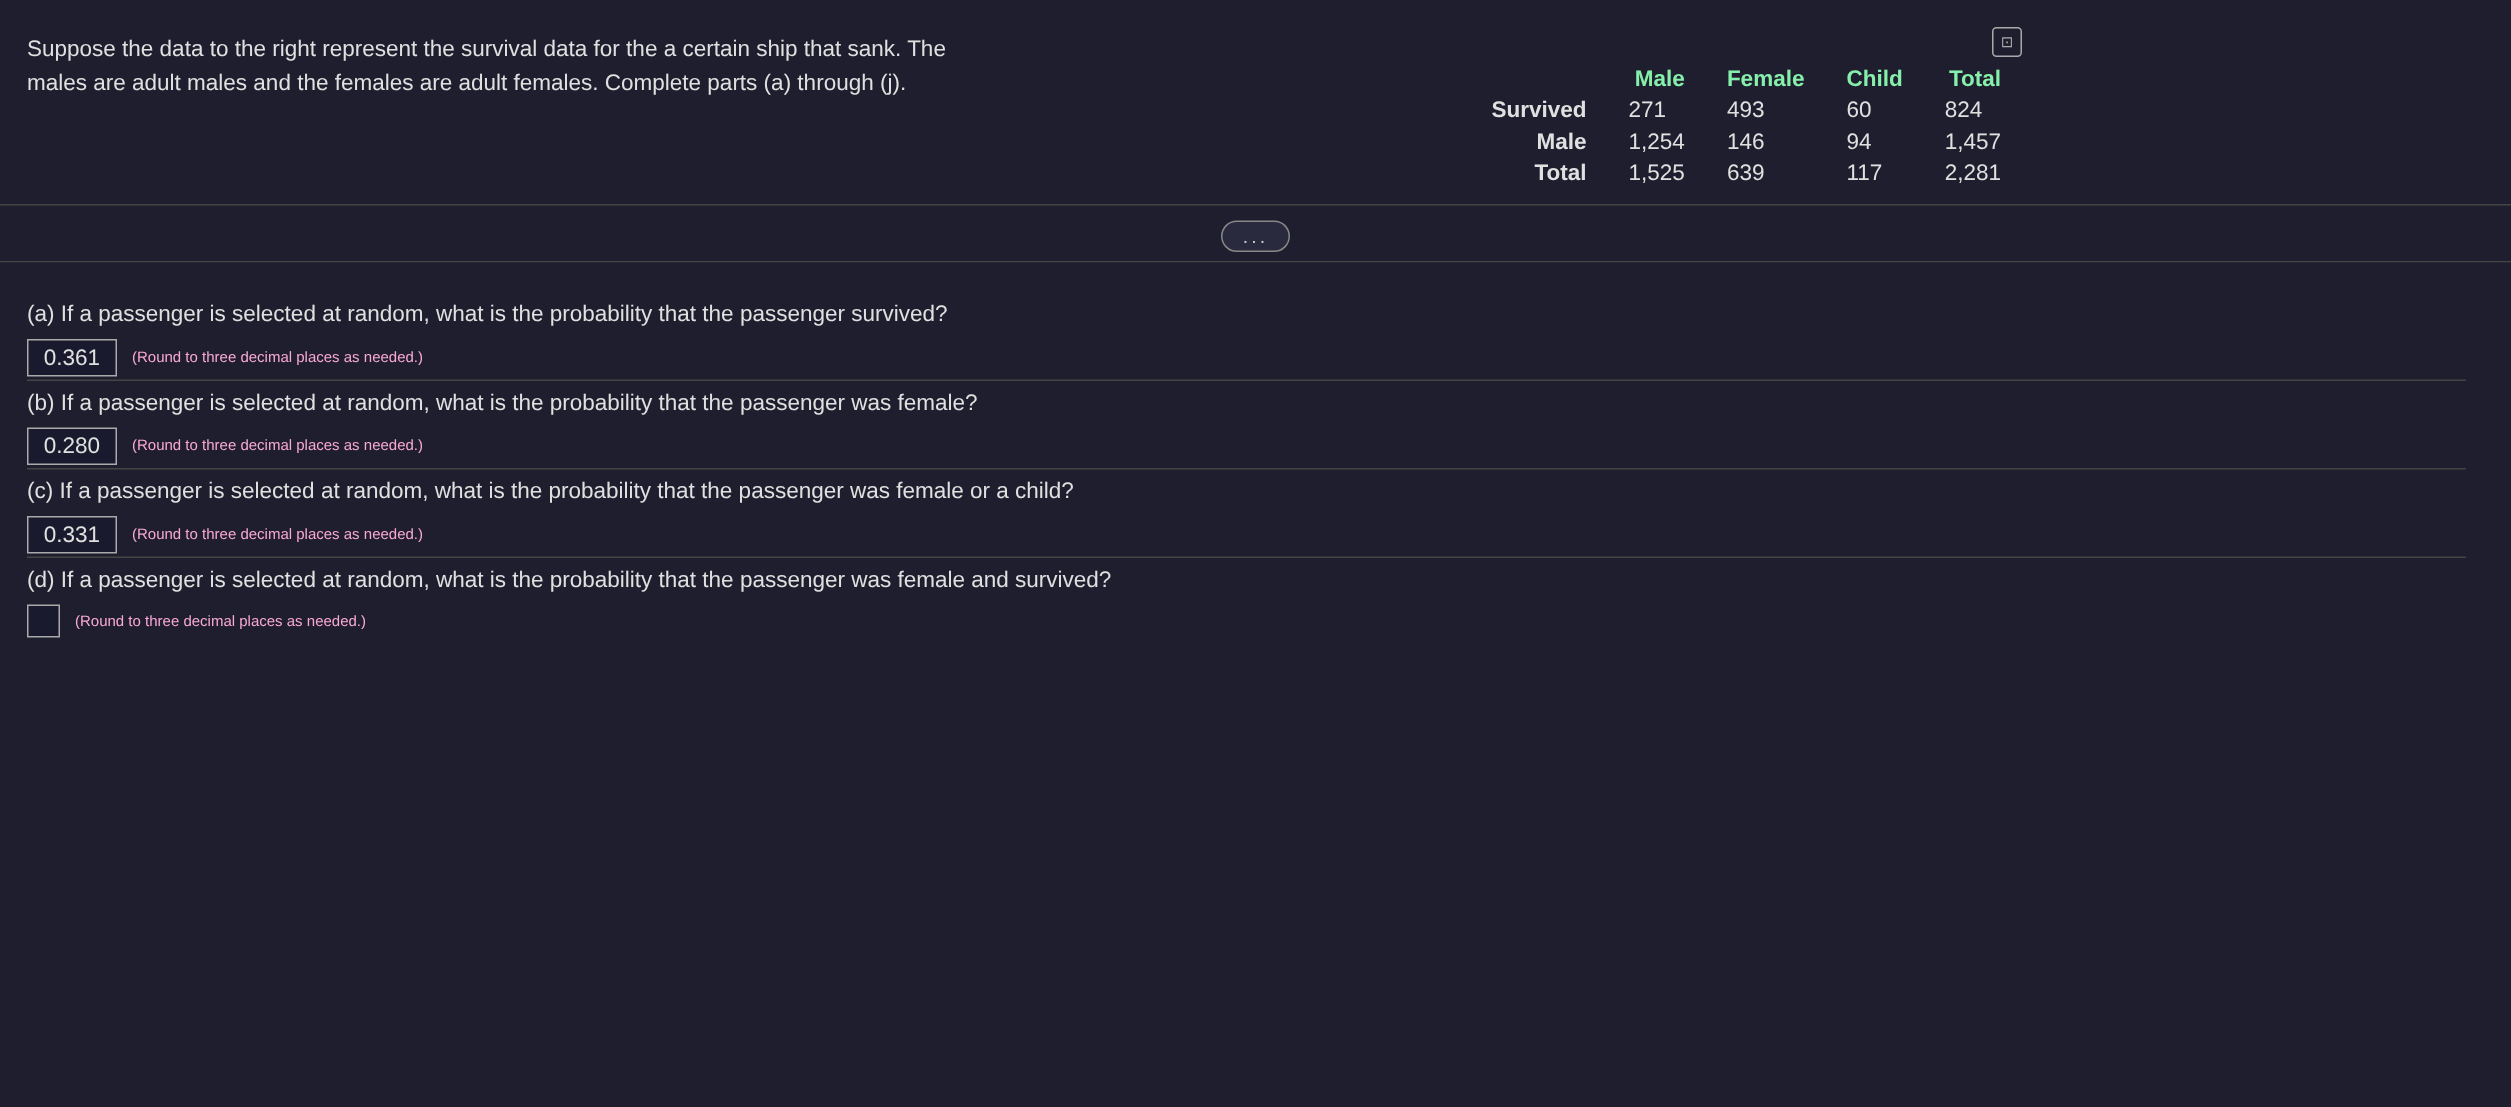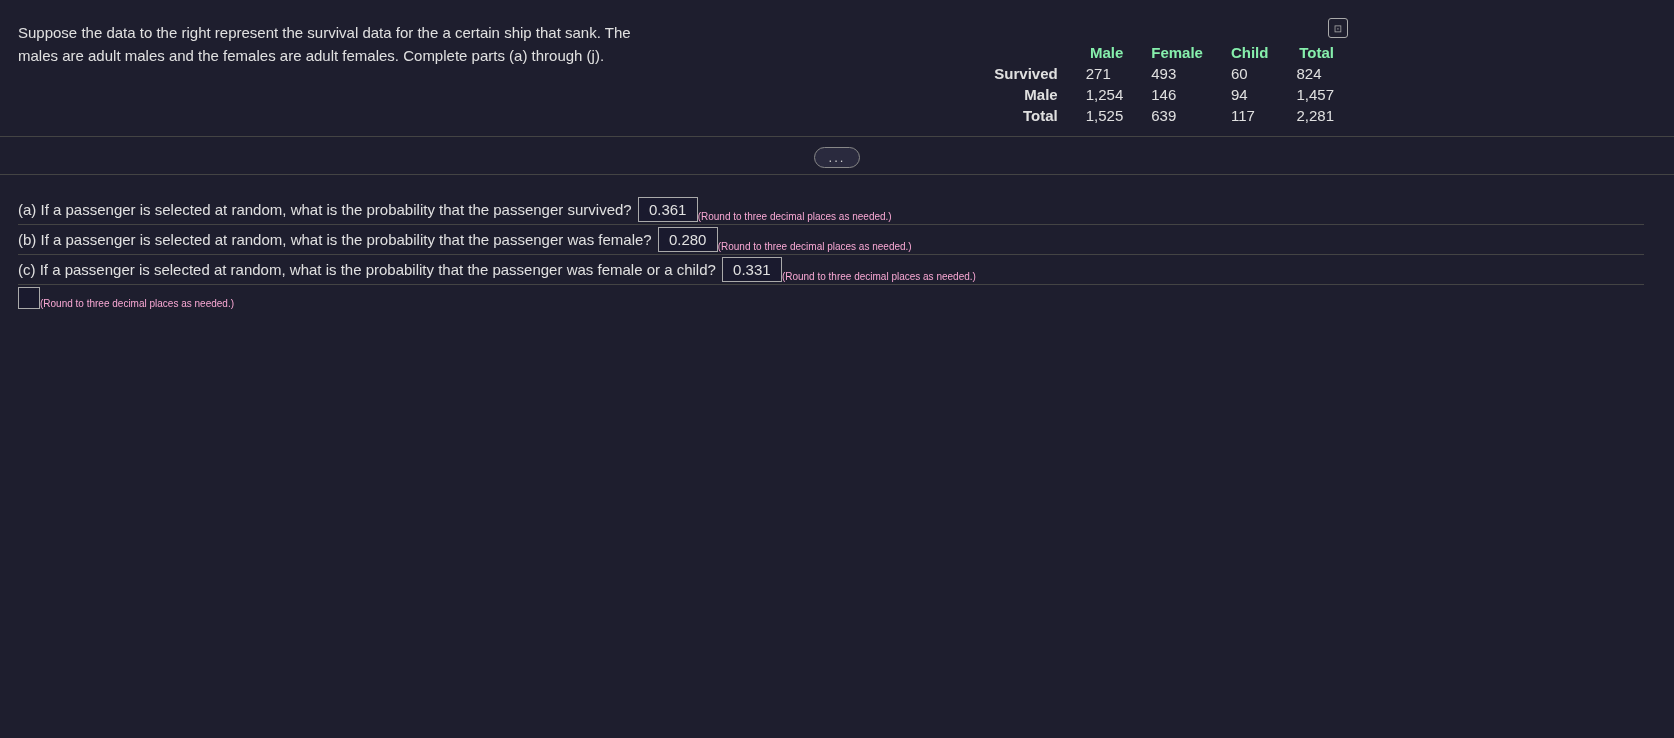--- a/index.html
+++ b/index.html
@@ -124,34 +124,35 @@
     .questions-section {
       padding: 22px 30px 20px 18px;
       display: flex;
       flex-direction: column;
       gap: 10px;
       background: #1e1e2e;
     }
 
     .question-block {
       display: flex;
+      flex-direction: column;
+      gap: 6px;
+    }
+
+    .question-text {
+      font-size: 15px;
+      color: #e0e0e0;
+      padding: 4px 0 2px 0;
+    }
+
+    .answer-row {
+      display: flex;
       flex-direction: row;
-      gap: 6px;
-    }
-
-    .question-text {
-      font-size: 15px;
-      color: #e0e0e0;
-      padding: 4px 0 2px 0;
-    }
-
-    .answer-row {
-      display: flex;
-      flex-direction: row;
-      align-items: flex-end;
+      align-items: center;
+      gap: 10px;
     }
 
     .answer-box {
       border: 1.5px solid #aaa;
       background: #1a1a2e;
       padding: 3px 10px;
       font-size: 15px;
       color: #e0e0e0;
       min-width: 60px;
       text-align: center;
@@ -258,20 +259,21 @@
         <div class="divider"></div>
         <div class="question-block">
           <div class="question-text">(c) If a passenger is selected at random, what is the probability that the passenger was female or a child?</div>
           <div class="answer-row">
             <div class="answer-box">0.331</div>
             <span class="round-note">(Round to three decimal places as needed.)</span>
           </div>
         </div>
         <div class="divider"></div>
         <div class="question-block">
+          <div class="question-text">(d) If a passenger is selected at random, what is the probability that the passenger was female and survived?</div>
           <div class="answer-row">
             <div class="answer-box-empty" style="cursor: pointer;"></div>
             <span class="round-note">(Round to three decimal places as needed.)</span>
           </div>
         </div>
       </div>
   </div>
 </div>
 
 </body></html>

